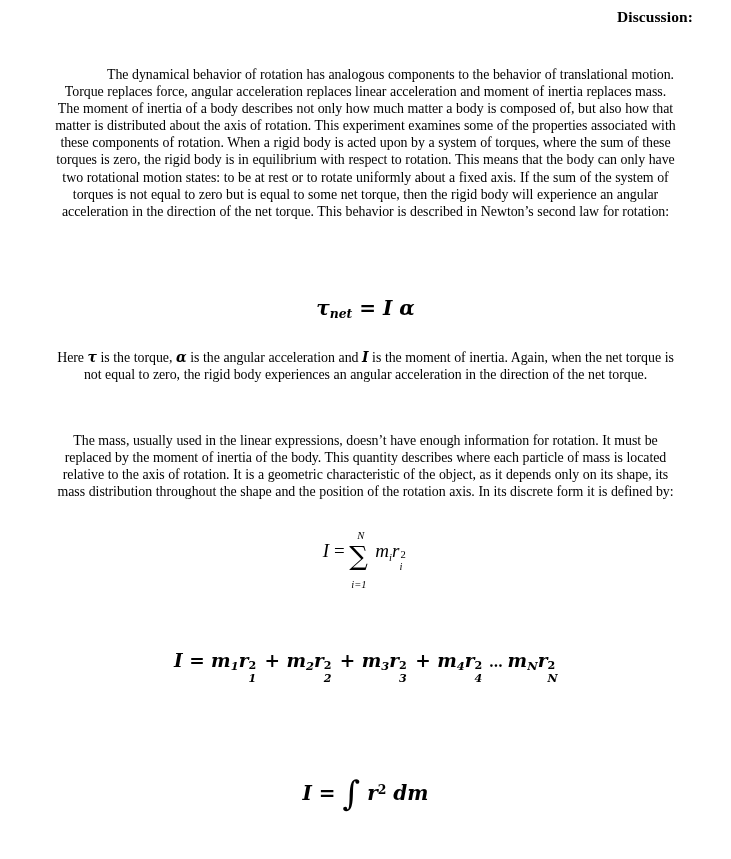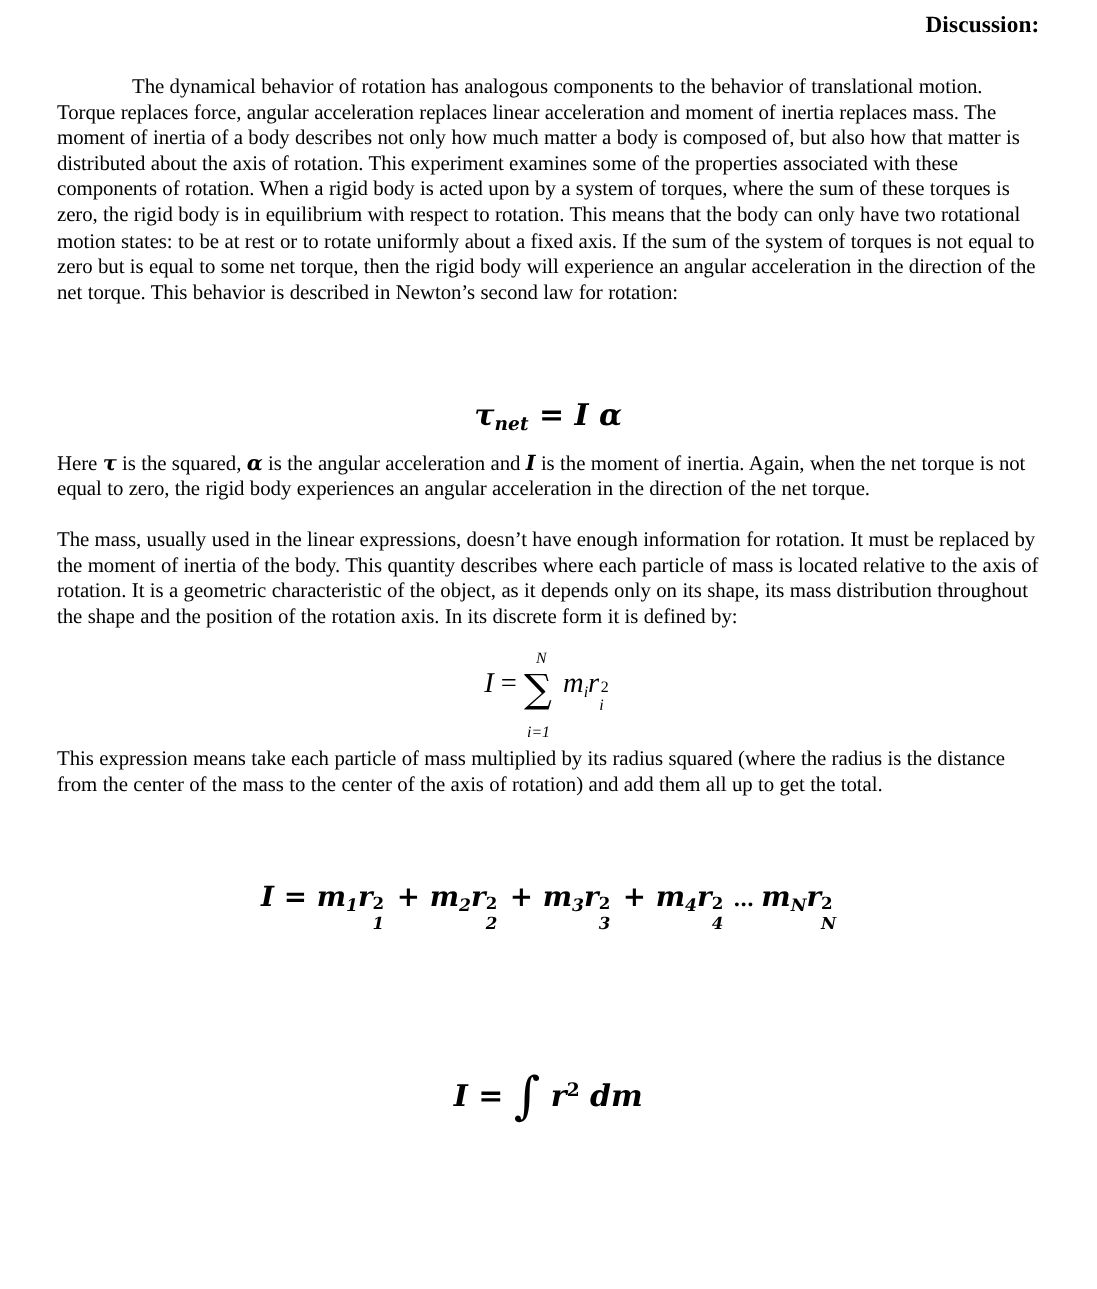--- a/index.html
+++ b/index.html
@@ -38,22 +38,22 @@
     font-weight: bold;
     line-height: 18px;
     margin: 0 0 0 0;
     letter-spacing: 0.1px;
     text-align: right;
   }
 
   .para {
     font-size: 13.9px;
     line-height: 17.1px;
-    text-align: left;
-    margin: 0;
+    text-align: center;
+    margin: 16px;
     letter-spacing: -0.05px;
     word-spacing: 0.2px;
   }
 
   .para .indent {
     display: inline-block;
     width: 50px;
   }
 
   
@@ -217,33 +217,32 @@
     <div class="gap-24"></div>
 
     <p class="para"><span class="indent"></span><span>The dynamical behavior of rotation has analogous components to the behavior of translational motion.  Torque replaces force, angular acceleration replaces linear acceleration and moment of inertia replaces mass.  The moment of inertia of a body describes not only how much matter a body is composed of, but also how that matter is distributed about the axis of rotation.  This experiment examines some of the properties associated with these components of rotation. When a rigid body is acted upon by a system of torques, where the sum of these torques is zero, the rigid body is in equilibrium with respect to rotation.  This means that the body can only have two rotational motion states: to be at rest or to rotate uniformly about a fixed axis.  If the sum of the system of torques is not equal to zero but is equal to some net torque, then the rigid body will experience an angular acceleration in the direction of the net torque.  This behavior is described in Newton’s second law for rotation:</span></p>
 
     <div class="gap-12"></div>
 
     <div class="eq eq-cambria"><span class="sym-b">τ</span><span class="sub">net</span><span class="op">&nbsp;</span><span class="op">=</span><span class="op">&nbsp;</span><span>I</span><span class="op">&nbsp;</span><span>α</span></div>
 
     <div class="gap-12"></div>
 
-    <p class="para"><span>Here </span><span class="sym-b">τ</span><span> is the squared, </span><span class="sym-b">α</span><span> is the angular acceleration and </span><span class="sym-b">I</span><span> is the moment of inertia. Again, when the net torque is not equal to zero, the rigid body experiences an angular acceleration in the direction of the net torque.</span></p>
+    <p class="para"><span>Here </span><span class="sym-b">τ</span><span> is the torque, </span><span class="sym-b">α</span><span> is the angular acceleration and </span><span class="sym-b">I</span><span> is the moment of inertia. Again, when the net torque is not equal to zero, the rigid body experiences an angular acceleration in the direction of the net torque.</span></p>
 
     <div class="gap-16"></div>
 
     <p class="para">The mass, usually used in the linear expressions, doesn’t have enough information for rotation. It must be replaced by the moment of inertia of the body.  This quantity describes where each particle of mass is located relative to the axis of rotation.  It is a geometric characteristic of the object, as it depends only on its shape, its mass distribution throughout the shape and the position of the rotation axis.  In its discrete form it is defined by:</p>
 
     <div class="gap-20"></div>
 
     <div class="eq eq-times"><span>I</span><span class="op">&nbsp;</span><span class="op">=</span><span class="op">&nbsp;</span><span class="sigma-group"><span class="sig-top">N</span><span class="big-sigma">∑</span><span class="sig-bot">i=1</span></span><span>m</span><span class="tsub">i</span><span>r</span><span class="tstack"><span class="ts-sup">2</span><span class="ts-sub">i</span></span></div>
 
     <div class="gap-24"></div>
 
-    <p class="para">This expression means take each particle of mass multiplied by its radius squared (where the radius is the distance from the center of the mass to the center of the axis of rotation) and add them all up to get the total.</p>
 
     <div class="gap-8"></div>
 
     <div class="eq eq-cambria" style="font-size:18.5px"><span>I</span><span class="op">&nbsp;</span><span class="op">=</span><span class="op">&nbsp;</span><span>m</span><span class="sub">1</span><span>r</span><span class="stack"><span class="s-sup">2</span><span class="s-sub">1</span></span><span class="op">&nbsp;</span><span class="op">+</span><span class="op">&nbsp;</span><span>m</span><span class="sub">2</span><span>r</span><span class="stack"><span class="s-sup">2</span><span class="s-sub">2</span></span><span class="op">&nbsp;</span><span class="op">+</span><span class="op">&nbsp;</span><span>m</span><span class="sub">3</span><span>r</span><span class="stack"><span class="s-sup">2</span><span class="s-sub">3</span></span><span class="op">&nbsp;</span><span class="op">+</span><span class="op">&nbsp;</span><span>m</span><span class="sub">4</span><span>r</span><span class="stack"><span class="s-sup">2</span><span class="s-sub">4</span></span><span class="op" style="font-size:0.75em">&nbsp;</span><span class="op" style="font-size:0.75em">…</span><span class="op" style="font-size:0.75em">&nbsp;</span><span>m</span><span class="sub">N</span><span>r</span><span class="stack"><span class="s-sup">2</span><span class="s-sub">N</span></span></div>
 
     <div class="gap-24"></div>
     <div class="gap-10"></div>
 
 
     <div class="gap-16"></div>

